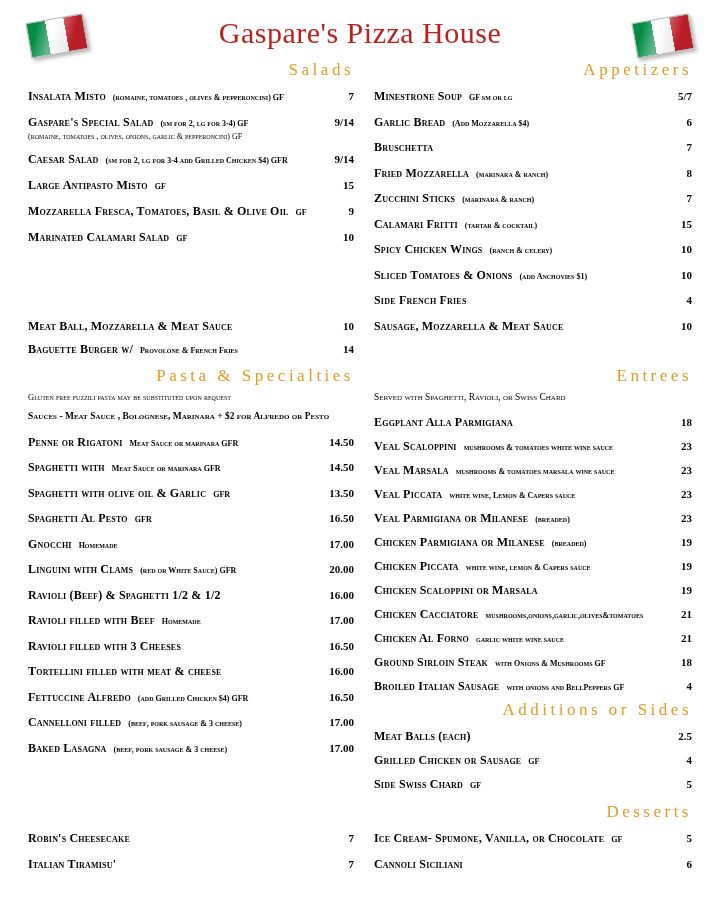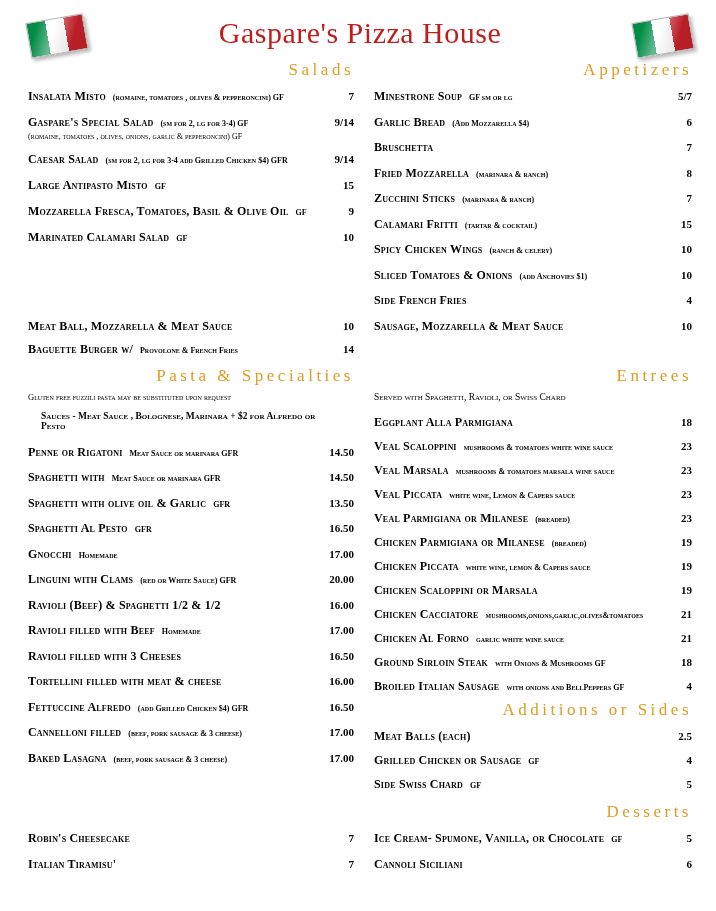--- a/index.html
+++ b/index.html
@@ -36,21 +36,21 @@
   .sub { font-size: 8px; font-weight: normal; font-variant: small-caps; margin-top: 2px; }
   .salads .item { margin-bottom: 8px; }
   .appetizers .item { margin-bottom: 7.5px; }
   .pasta .item { margin-bottom: 7.5px; }
   .entrees .item { margin-bottom: 6px; }
   .sides .item { margin-bottom: 6px; }
   .sandwiches-cols .item { margin-bottom: 5px; }
   .desserts-cols .item { margin-bottom: 8px; }
   
   .note { margin: 0 0 9px; font-size: 8.5px; font-variant: small-caps; }
-  .note-bold { margin: 0 13px 11px; font-size: 9.5px; font-weight: bold; font-variant: small-caps; }
+  .note-bold { margin: 0 0 11px; font-size: 9.5px; font-weight: bold; font-variant: small-caps; }
   .entree-note { margin: 0 0 10px; font-size: 9.5px; font-variant: small-caps; }
   
   .full-item { margin: 0 0 4px; }
 </style>
 </head>
 <body>
 
 <div class="page">
 
   <header class="menu-header">

